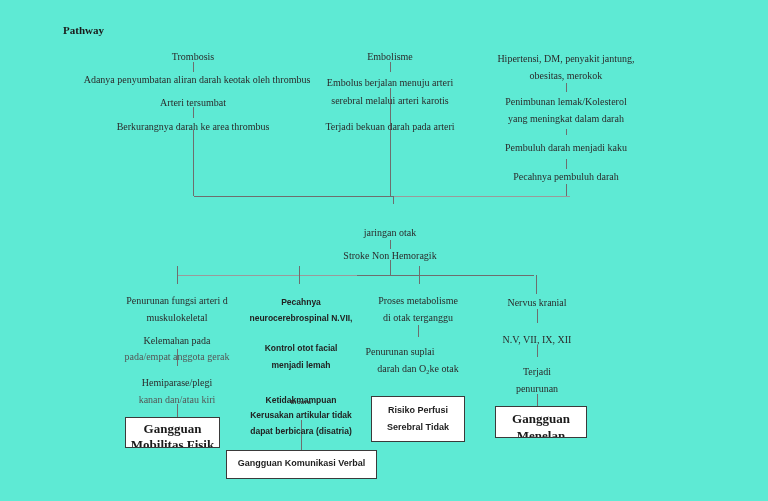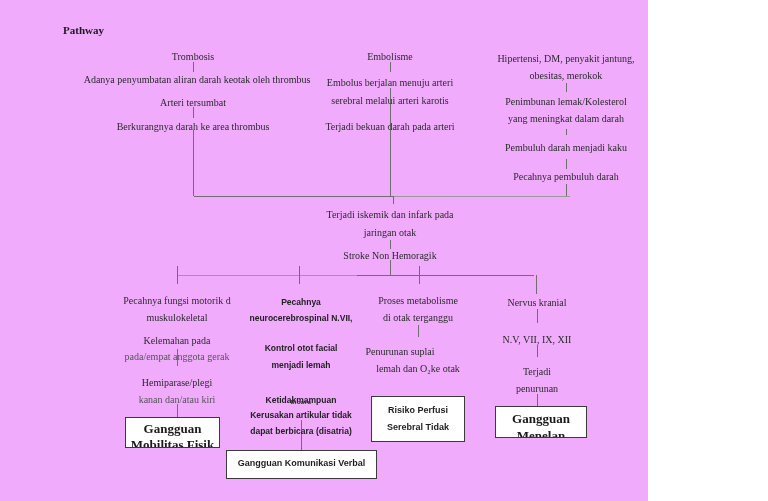--- a/index.html
+++ b/index.html
@@ -1,16 +1,16 @@
 <!DOCTYPE html>
 <html><head>
 <meta charset="utf-8">
 <style>
   html,body{margin:0;padding:0;background:#fff;}
-  #canvas{position:relative;width:648px;height:501px;background:#f0abfc;overflow:hidden;
+  #canvas{position:relative;width:768px;height:501px;background:#5eead4;overflow:hidden;
           font-family:"Liberation Serif","DejaVu Serif",serif;color:#2b2b2b;}
   .t{position:absolute;font-size:10px;line-height:13px;text-align:center;white-space:nowrap;}
   .title{position:absolute;font-weight:bold;font-size:11px;color:#1a1a1a;}
   .sans{font-family:"Liberation Sans","DejaVu Sans",sans-serif;font-size:8.5px;font-weight:600;color:#222;}
   .tiny{font-size:6px;letter-spacing:.5px;color:#333;}
   .faded{color:#555;}
   .vl{position:absolute;width:1px;background:#6e6e6e;}
   .hl{position:absolute;height:1px;background:#6e6e6e;}
   .hl.light{background:#9a9a9a;}
   .box{position:absolute;border:1px solid #3a3a3a;background:#fff;overflow:hidden;text-align:center;}
@@ -67,25 +67,24 @@
   <div class="t" style="left:315px;top:94px;width:150px">serebral melalui arteri karotis</div>
   <div class="t" style="left:315px;top:120px;width:150px">Terjadi bekuan darah pada arteri</div>
 
   <div class="t" style="left:481px;top:52px;width:170px">Hipertensi, DM, penyakit jantung,</div>
   <div class="t" style="left:481px;top:69px;width:170px">obesitas, merokok</div>
   <div class="t" style="left:481px;top:95px;width:170px">Penimbunan lemak/Kolesterol</div>
   <div class="t" style="left:481px;top:112px;width:170px">yang meningkat dalam darah</div>
   <div class="t" style="left:481px;top:141px;width:170px">Pembuluh darah menjadi kaku</div>
   <div class="t" style="left:481px;top:170px;width:170px">Pecahnya pembuluh darah</div>
 
-  <div class="t" style="left:315px;top:208px;width:150px">Terjadi iskemik dan infark pada</div>
   <div class="t" style="left:315px;top:226px;width:150px">jaringan otak</div>
   <div class="t" style="left:315px;top:249px;width:150px">Stroke Non Hemoragik</div>
 
-  <div class="t" style="left:102px;top:294px;width:150px">Pecahnya fungsi motorik d</div>
+  <div class="t" style="left:102px;top:294px;width:150px">Penurunan fungsi arteri d</div>
   <div class="t" style="left:102px;top:311px;width:150px">muskulokeletal</div>
   <div class="t" style="left:102px;top:334px;width:150px">Kelemahan pada</div>
   <div class="t faded" style="left:102px;top:350px;width:150px">pada/empat anggota gerak</div>
   <div class="t" style="left:102px;top:376px;width:150px">Hemiparase/plegi</div>
   <div class="t faded" style="left:102px;top:393px;width:150px">kanan dan/atau kiri</div>
   <div class="box" style="left:125px;top:417px;width:93px;height:29px">
     <div class="bl boldserif" style="top:3px">Gangguan</div>
     <div class="bl boldserif" style="top:19px">Mobilitas Fisik</div>
   </div>
 
@@ -97,21 +96,21 @@
   <div class="t sans tiny" style="left:271px;top:396px;width:60px">bicara</div>
   <div class="t sans" style="left:231px;top:409px;width:140px">Kerusakan artikular tidak</div>
   <div class="t sans" style="left:231px;top:425px;width:140px">dapat berbicara (disatria)</div>
   <div class="box" style="left:226px;top:450px;width:149px;height:27px">
     <div class="bl boxsans" style="top:7px">Gangguan Komunikasi Verbal</div>
   </div>
 
   <div class="t" style="left:348px;top:294px;width:140px">Proses metabolisme</div>
   <div class="t" style="left:348px;top:311px;width:140px">di otak terganggu</div>
   <div class="t" style="left:330px;top:345px;width:140px">Penurunan suplai</div>
-  <div class="t" style="left:348px;top:362px;width:140px">lemah dan O₂ke otak</div>
+  <div class="t" style="left:348px;top:362px;width:140px">darah dan O₂ke otak</div>
   <div class="box" style="left:371px;top:396px;width:92px;height:44px">
     <div class="bl boxsans" style="top:8px">Risiko Perfusi</div>
     <div class="bl boxsans" style="top:25px">Serebral Tidak</div>
   </div>
 
   <div class="t" style="left:477px;top:296px;width:120px">Nervus kranial</div>
   <div class="t" style="left:477px;top:333px;width:120px">N.V, VII, IX, XII</div>
   <div class="t" style="left:477px;top:365px;width:120px">Terjadi</div>
   <div class="t" style="left:477px;top:382px;width:120px">penurunan</div>
   <div class="box" style="left:495px;top:406px;width:90px;height:30px">

